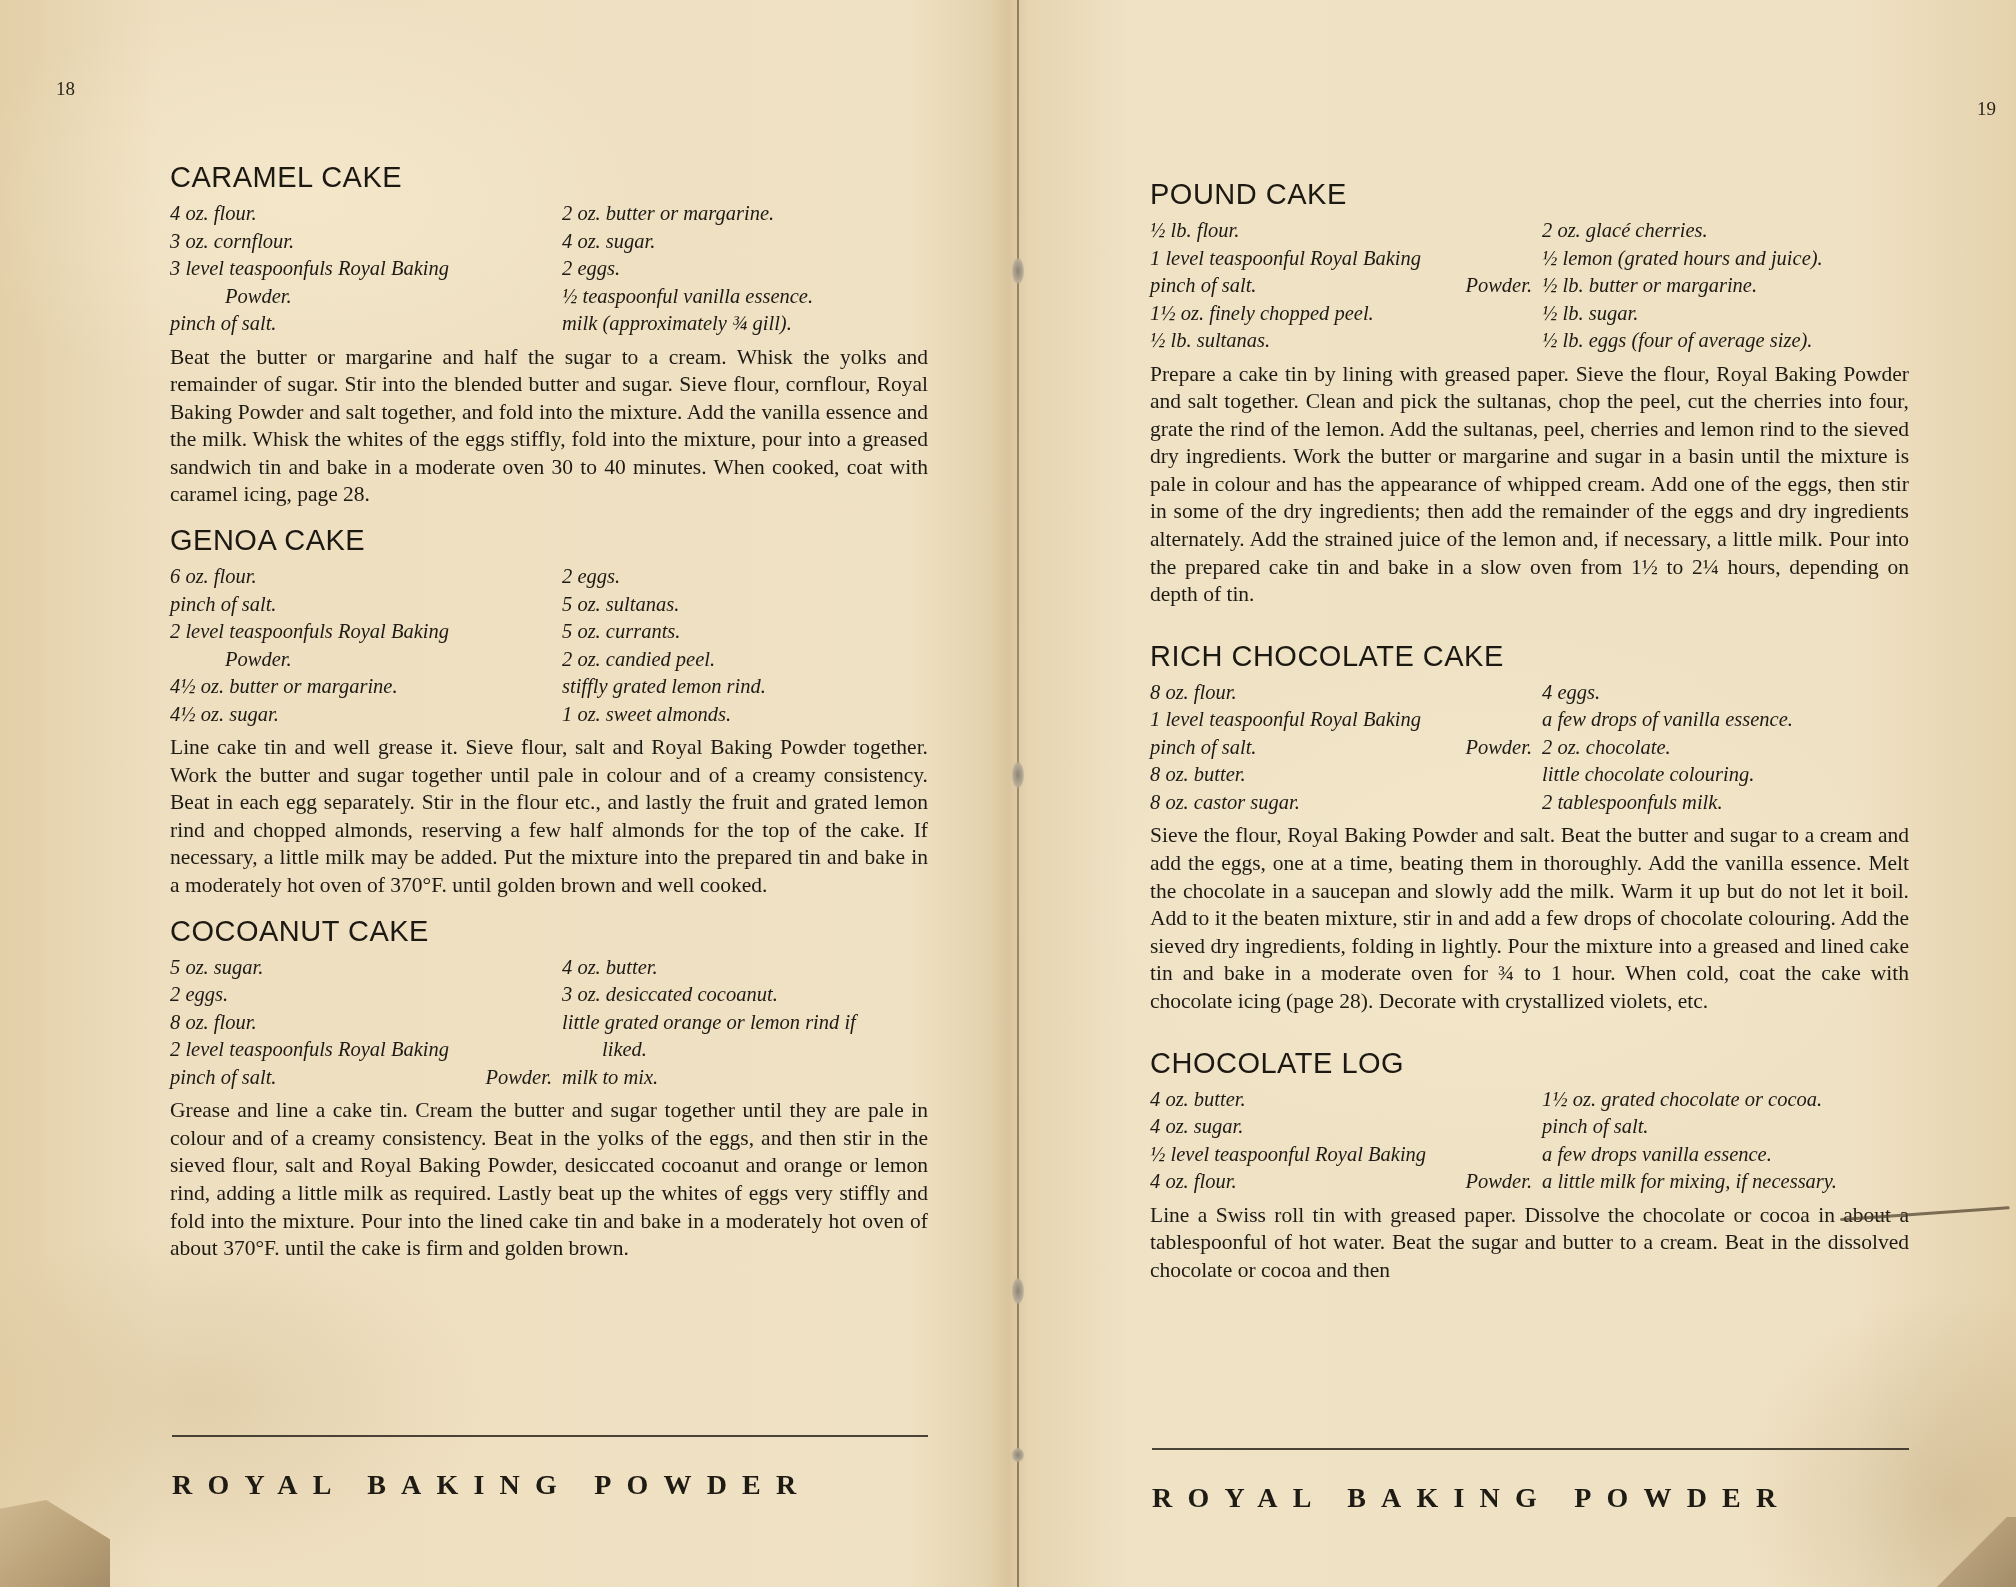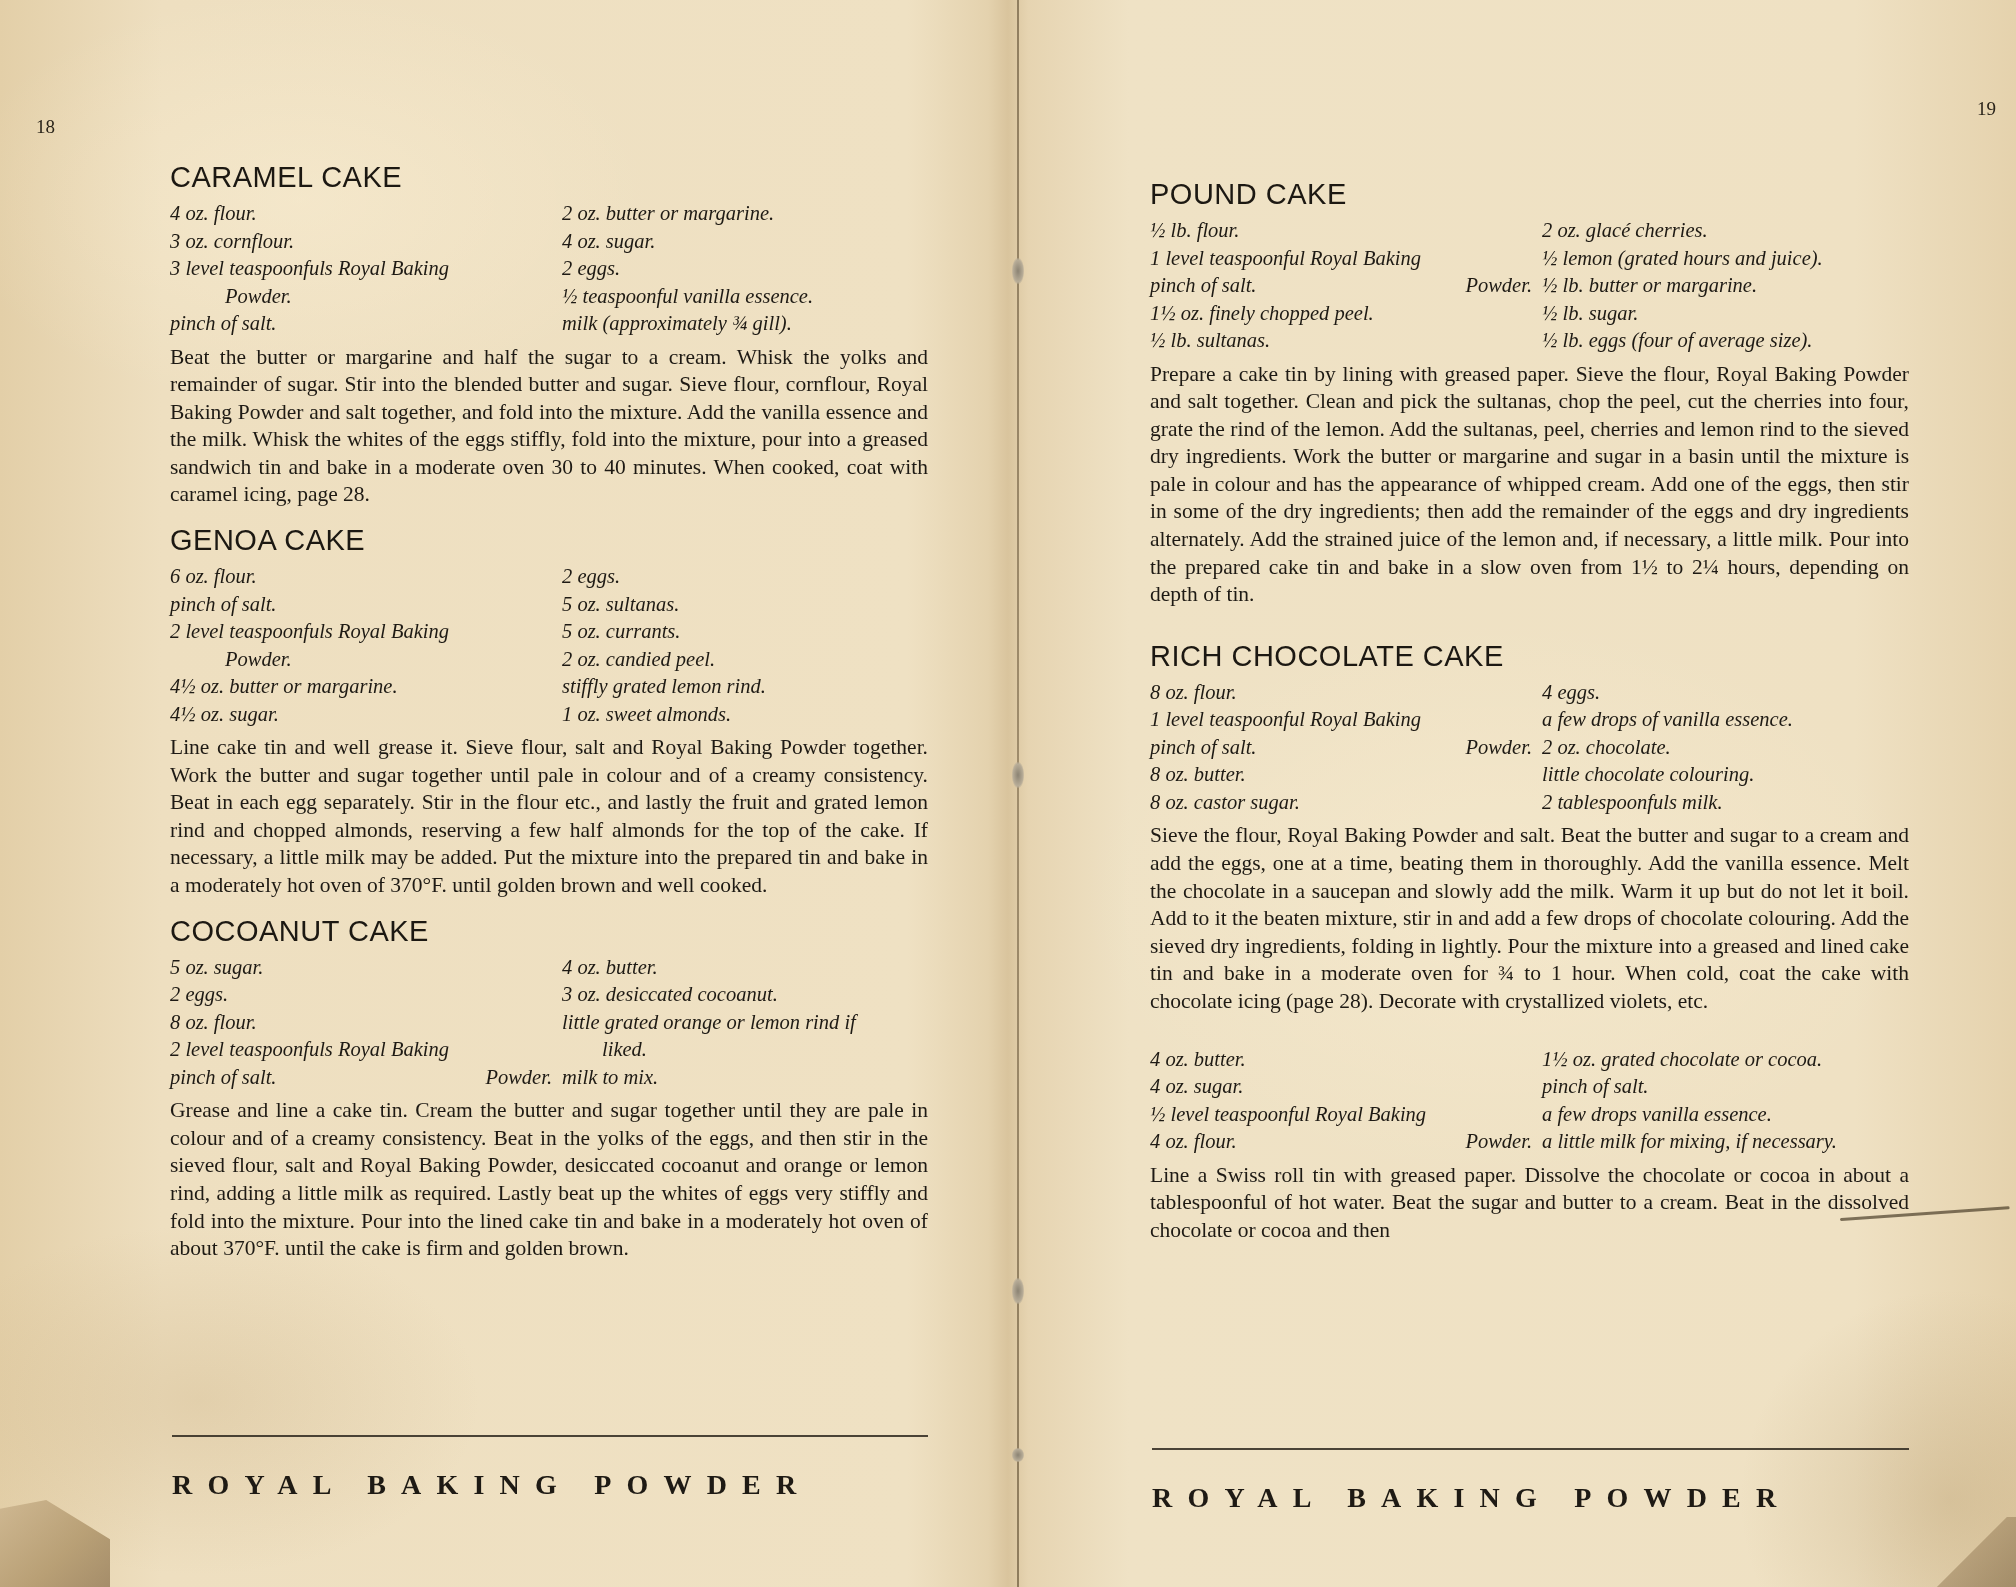--- a/index.html
+++ b/index.html
@@ -28,21 +28,21 @@
     background: radial-gradient(ellipse at center, #8b8373 0%, #b8ad98 60%, transparent 75%);
     border-radius: 5px;
   }
   .page { position: absolute; top: 0; height: 1587px; }
   .page.left { left: 0; width: 1018px; }
   .page.right { left: 1019px; width: 812px; }
 
   .page-number {
     position: absolute; font-size: 19px; font-family: "Liberation Serif", serif; color: #2a241a;
   }
-  .left .page-number { left: 36px; top: 78px; margin-top: 38px; }
+  .left .page-number { left: 56px; top: 78px; }
   .right .page-number { left: 958px; top: 98px; }
 
   .column { position: absolute; }
   .left .column { left: 170px; top: 160px; width: 758px; }
   .right .column { left: 131px; top: 177px; width: 759px; }
 
   .recipe { margin: 0; }
   .recipe-title {
     font-family: "Liberation Sans", "DejaVu Sans", sans-serif;
     font-size: 29px; letter-spacing: 0.5px; font-weight: normal;
@@ -231,20 +231,21 @@
             <div>2 oz. chocolate.</div>
             <div>little chocolate colouring.</div>
             <div>2 tablespoonfuls milk.</div>
           </div>
         </div>
         <p class="method">Sieve the flour, Royal Baking Powder and salt. Beat the butter and sugar to a cream and add the eggs, one at a time, beating them in thoroughly. Add the vanilla essence. Melt the chocolate in a saucepan and slowly add the milk. Warm it up but do not let it boil. Add to it the beaten mixture, stir in and add a few drops of chocolate colouring. Add the sieved dry ingredients, folding in lightly. Pour the mixture into a greased and lined cake tin and bake in a moderate oven for ¾ to 1 hour. When cold, coat the cake with chocolate icing (page 28). Decorate with crystallized violets, etc.</p>
       </section>
       <div class="gap-md"></div>
 
       <section class="recipe">
+        <h2 class="recipe-title">CHOCOLATE LOG</h2>
         <div class="ingredients">
           <div class="ing-col">
             <div>4 oz. butter.</div>
             <div>4 oz. sugar.</div>
             <div>½ level teaspoonful Royal Baking</div>
             <div class="split">
               <span>4 oz. flour.</span>
               <span>Powder.</span>
             </div>
           </div>

